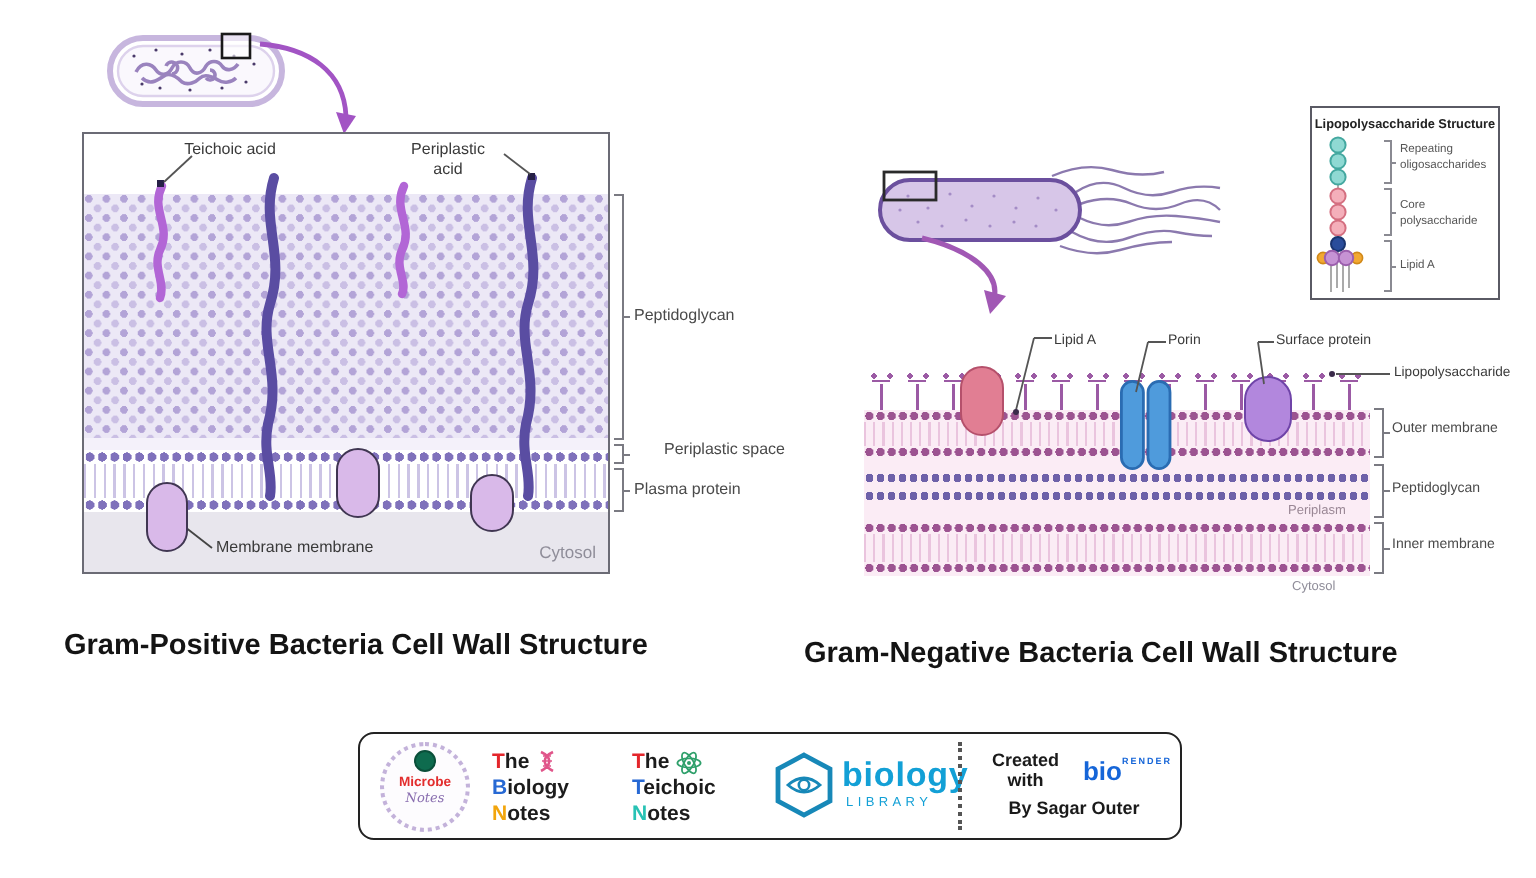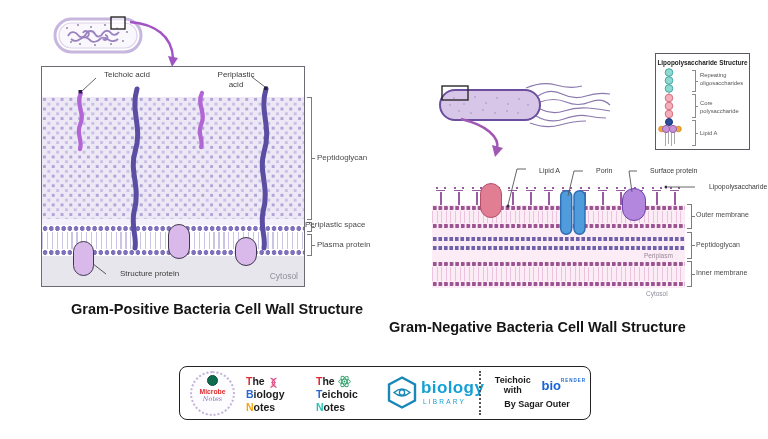--- a/index.html
+++ b/index.html
@@ -1,21 +1,21 @@
 <!DOCTYPE html>
 <html><head>
 <meta charset="utf-8">
 <style>
   * { margin:0; padding:0; box-sizing:border-box; }
   html,body { background:#fff; }
   body { font-family:"Liberation Sans", sans-serif; }
   .canvas { position:relative; width:768px; height:439px; background:#ffffff; overflow:hidden; }
 
   
-  .lbl { position:absolute; font-size:8px; color:#3a3a3a; line-height:1.25;margin-left:12px; }
+  .lbl { position:absolute; font-size:8px; color:#3a3a3a; line-height:1.25; }
   .side-lbl { position:absolute; font-size:8px; color:#4a4a4a; white-space:nowrap; }
   .gn-side-lbl { position:absolute; font-size:7px; color:#4a4a4a; white-space:nowrap; }
   .title { position:absolute; font-size:14.5px; font-weight:bold; color:#141414; white-space:nowrap; }
   .brkt { position:absolute; width:5px; border:1px solid #7a7a82; border-left:none; }
   .brkt::after { content:""; position:absolute; top:50%; right:-4px; width:4px; height:1px; margin-top:-0.5px; background:#7a7a82; }
 
   
   .gp-bact { position:absolute; left:53px; top:10px; width:95px; height:48px; }
   .gp-arrow { position:absolute; left:127px; top:16px; width:58px; height:52px; }
   .gp-box { position:absolute; left:41px; top:66px; width:264px; height:221px; border:1px solid #6b6b75; background:#fff; }
@@ -98,21 +98,21 @@
   
   .footer { position:absolute; left:179px; top:366px; width:412px; height:54px; border:1.6px solid #222; border-radius:8px; background:#fff; }
   .microbe { position:absolute; left:10px; top:4px; width:45px; height:45px; border:2.5px dotted #c3b2da; border-radius:50%; text-align:center; background:#fdfcfe; }
   .mb-green { position:absolute; left:50%; margin-left:-5.5px; top:2px; width:11px; height:11px; border-radius:50%; background:#0e6b4e; border:1px solid #0a4f3a; }
   .mb-t1 { margin-top:15px; font-size:6.8px; font-weight:bold; color:#e22d2d; }
   .mb-t2 { font-size:6.5px; font-style:italic; color:#8a6fb0; font-family:"DejaVu Serif", serif; }
   .notesblock { position:absolute; font-size:10.5px; font-weight:bold; color:#1c1c1c; line-height:1.22; }
   .tbn { left:66px; top:8px; }
   .tcn { left:136px; top:8px; }
   .notesblock .w { display:block; }
-  .notesblock .row { display:flex; align-items:flex-end; gap:3px; }
+  .notesblock .row { display:flex; align-items:flex-start; gap:3px; }
   .fl-red::first-letter { color:#e3262b; }
   .fl-blue::first-letter { color:#2769d4; }
   .fl-gold::first-letter { color:#f2a50c; }
   .fl-teal::first-letter { color:#27c2b4; }
   .bl { position:absolute; left:207px; top:9px; display:flex; align-items:center; gap:4px; }
   .bl-name { font-size:17px; font-weight:bold; color:#13a0d6; letter-spacing:0.4px; line-height:0.95; display:block; }
   .bl-sub { font-size:6.5px; letter-spacing:2.2px; color:#13a0d6; display:block; margin-top:1px; margin-left:2px; }
   .fdiv { position:absolute; left:299px; top:4px; height:44px; border-left:2px dotted #555; }
   .cw { position:absolute; left:308px; top:8px; width:98px; text-align:center; font-weight:bold; color:#1a1a1a; }
   .cw-row { display:flex; align-items:center; justify-content:center; gap:4px; font-size:9px; }
@@ -175,32 +175,32 @@
       <path d="M64,207 L46,193" stroke="#444" stroke-width="0.9"></path>
       <circle cx="46" cy="193" r="1.3" fill="#333"></circle>
     </svg>
 
     <div class="memprot p1"></div>
     <div class="memprot p2"></div>
     <div class="memprot p3"></div>
 
     <div class="lbl teichoic-lbl">Teichoic acid</div>
     <div class="lbl lipoteichoic-lbl">Periplastic acid</div>
-    <div class="lbl memprot-lbl">Structure protein</div>
+    <div class="lbl memprot-lbl">Membrane membrane</div>
     <div class="cytosol-gp">Cytosol</div>
   </div>
 
   <div class="brkt" style="left:307px; top:97px; height:123px;"></div>
   <div class="side-lbl" style="left:317px; top:153px;">Peptidoglycan</div>
   <div class="brkt" style="left:307px; top:222px; height:10px;"></div>
-  <div class="side-lbl" style="left:305px; top:220px;">Periplastic space</div>
+  <div class="side-lbl" style="left:332px; top:220px;">Periplastic space</div>
   <div class="brkt" style="left:307px; top:234px; height:22px;"></div>
   <div class="side-lbl" style="left:317px; top:240px;">Plasma protein</div>
 
-  <div class="title gp-title" style="left:32px; top:301px;margin-left:39px;">Gram-Positive Bacteria Cell Wall Structure</div>
+  <div class="title gp-title" style="left:32px; top:315px;">Gram-Positive Bacteria Cell Wall Structure</div>
 
   <svg class="gn-bact" viewBox="0 0 190 58">
     <g stroke="#8b79ae" stroke-width="1.2" fill="none">
       <path d="M108,20 q12,-8 24,-2 t24,2 t24,-2"></path>
       <path d="M110,26 q14,-5 26,0 t24,0 t20,3"></path>
       <path d="M110,33 q12,6 24,2 t24,-3 t22,3"></path>
       <path d="M106,40 q14,8 28,3 t24,-3 t18,2"></path>
       <path d="M96,12 q16,-7 30,-3 t26,1"></path>
       <path d="M100,47 q16,6 30,2 t26,-4"></path>
     </g>
@@ -301,21 +301,21 @@
       </g>
     </svg>
     <div class="lps-brkt b1"></div>
     <div class="lps-lab l1">Repeating oligosaccharides</div>
     <div class="lps-brkt b2"></div>
     <div class="lps-lab l2">Core polysaccharide</div>
     <div class="lps-brkt b3"></div>
     <div class="lps-lab l3">Lipid A</div>
   </div>
 
-  <div class="title gn-title" style="left:389px; top:319px;">Gram-Negative Bacteria Cell Wall Structure</div>
+  <div class="title gn-title" style="left:402px; top:319px;">Gram-Negative Bacteria Cell Wall Structure</div>
 
   <div class="footer">
     <div class="microbe">
       <div class="mb-green"></div>
       <div class="mb-t1">Microbe</div>
       <div class="mb-t2">Notes</div>
     </div>
 
     <div class="notesblock tbn">
       <div class="row">
@@ -352,21 +352,21 @@
       <div>
         <span class="bl-name">biology</span>
         <span class="bl-sub">LIBRARY</span>
       </div>
     </div>
 
     <div class="fdiv"></div>
 
     <div class="cw">
       <div class="cw-row">
-        <span>Teichoic with</span>
+        <span>Created with</span>
         <span class="bio-logo">
           <span class="bio">bio</span>
           <span class="render">RENDER</span>
         </span>
       </div>
       <div class="cw-author">By Sagar Outer</div>
     </div>
   </div>
 
 </div>

